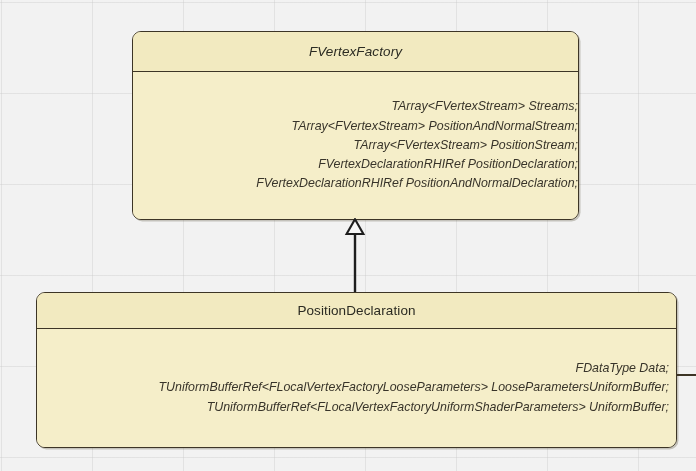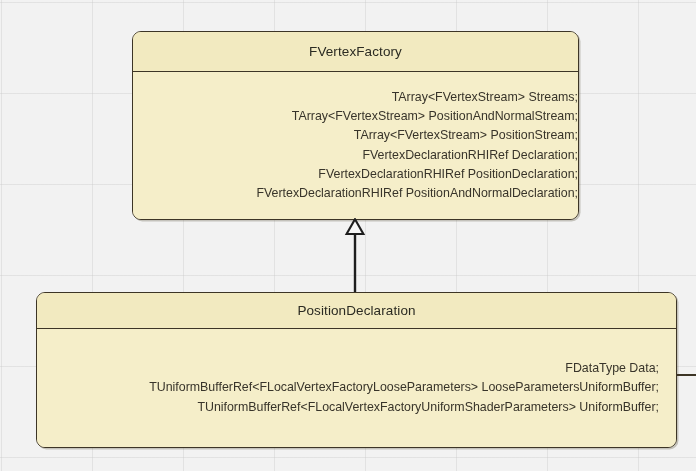--- a/index.html
+++ b/index.html
@@ -63,38 +63,40 @@
     white-space: nowrap;
     text-align: right;
   }
 
   
   #class-fvertexfactory {
     left: 132px;
     top: 31px;
     width: 447px;
     height: 189px;
+    font-style: italic;
   }
   #class-fvertexfactory .uml-header { height: 40px; }
   #class-fvertexfactory .uml-body {
     height: 147px;
     padding: 0 0 0 16px;
   }
 
   
   #class-flocalvertexfactory {
     left: 36px;
     top: 292px;
     width: 641px;
     height: 156px;
   }
   #class-flocalvertexfactory .uml-header { height: 36px; }
   #class-flocalvertexfactory .uml-body {
     height: 118px;
-    padding: 0 17px 0 17px;
+    padding: 0 7px 0 17px;
+    font-style: italic;
   }
 
   
   #generalization {
     position: absolute;
     left: 340px;
     top: 218px;
     width: 30px;
     height: 76px;
   }
@@ -113,21 +115,20 @@
 <body>
 
 <div id="canvas">
 
   <div class="uml-class" id="class-fvertexfactory">
     <div class="uml-header">FVertexFactory</div>
     <div class="uml-body">
       <div class="uml-attr">TArray&lt;FVertexStream&gt; Streams;</div>
       <div class="uml-attr">TArray&lt;FVertexStream&gt; PositionAndNormalStream;</div>
       <div class="uml-attr">TArray&lt;FVertexStream&gt; PositionStream;</div>
-      <div class="uml-attr">FVertexDeclarationRHIRef Declaration;</div>
       <div class="uml-attr">FVertexDeclarationRHIRef PositionDeclaration;</div>
       <div class="uml-attr">FVertexDeclarationRHIRef PositionAndNormalDeclaration;</div>
     </div>
   </div>
 
   <svg id="generalization" viewBox="0 0 30 76">
 
     <line x1="15" y1="76" x2="15" y2="15" stroke="#1e1e1e" stroke-width="2.4"></line>
 
     <polygon points="15,1.2 23.4,16 6.6,16" fill="#f7f7f7" stroke="#1e1e1e" stroke-width="2.1" stroke-linejoin="miter"></polygon>

